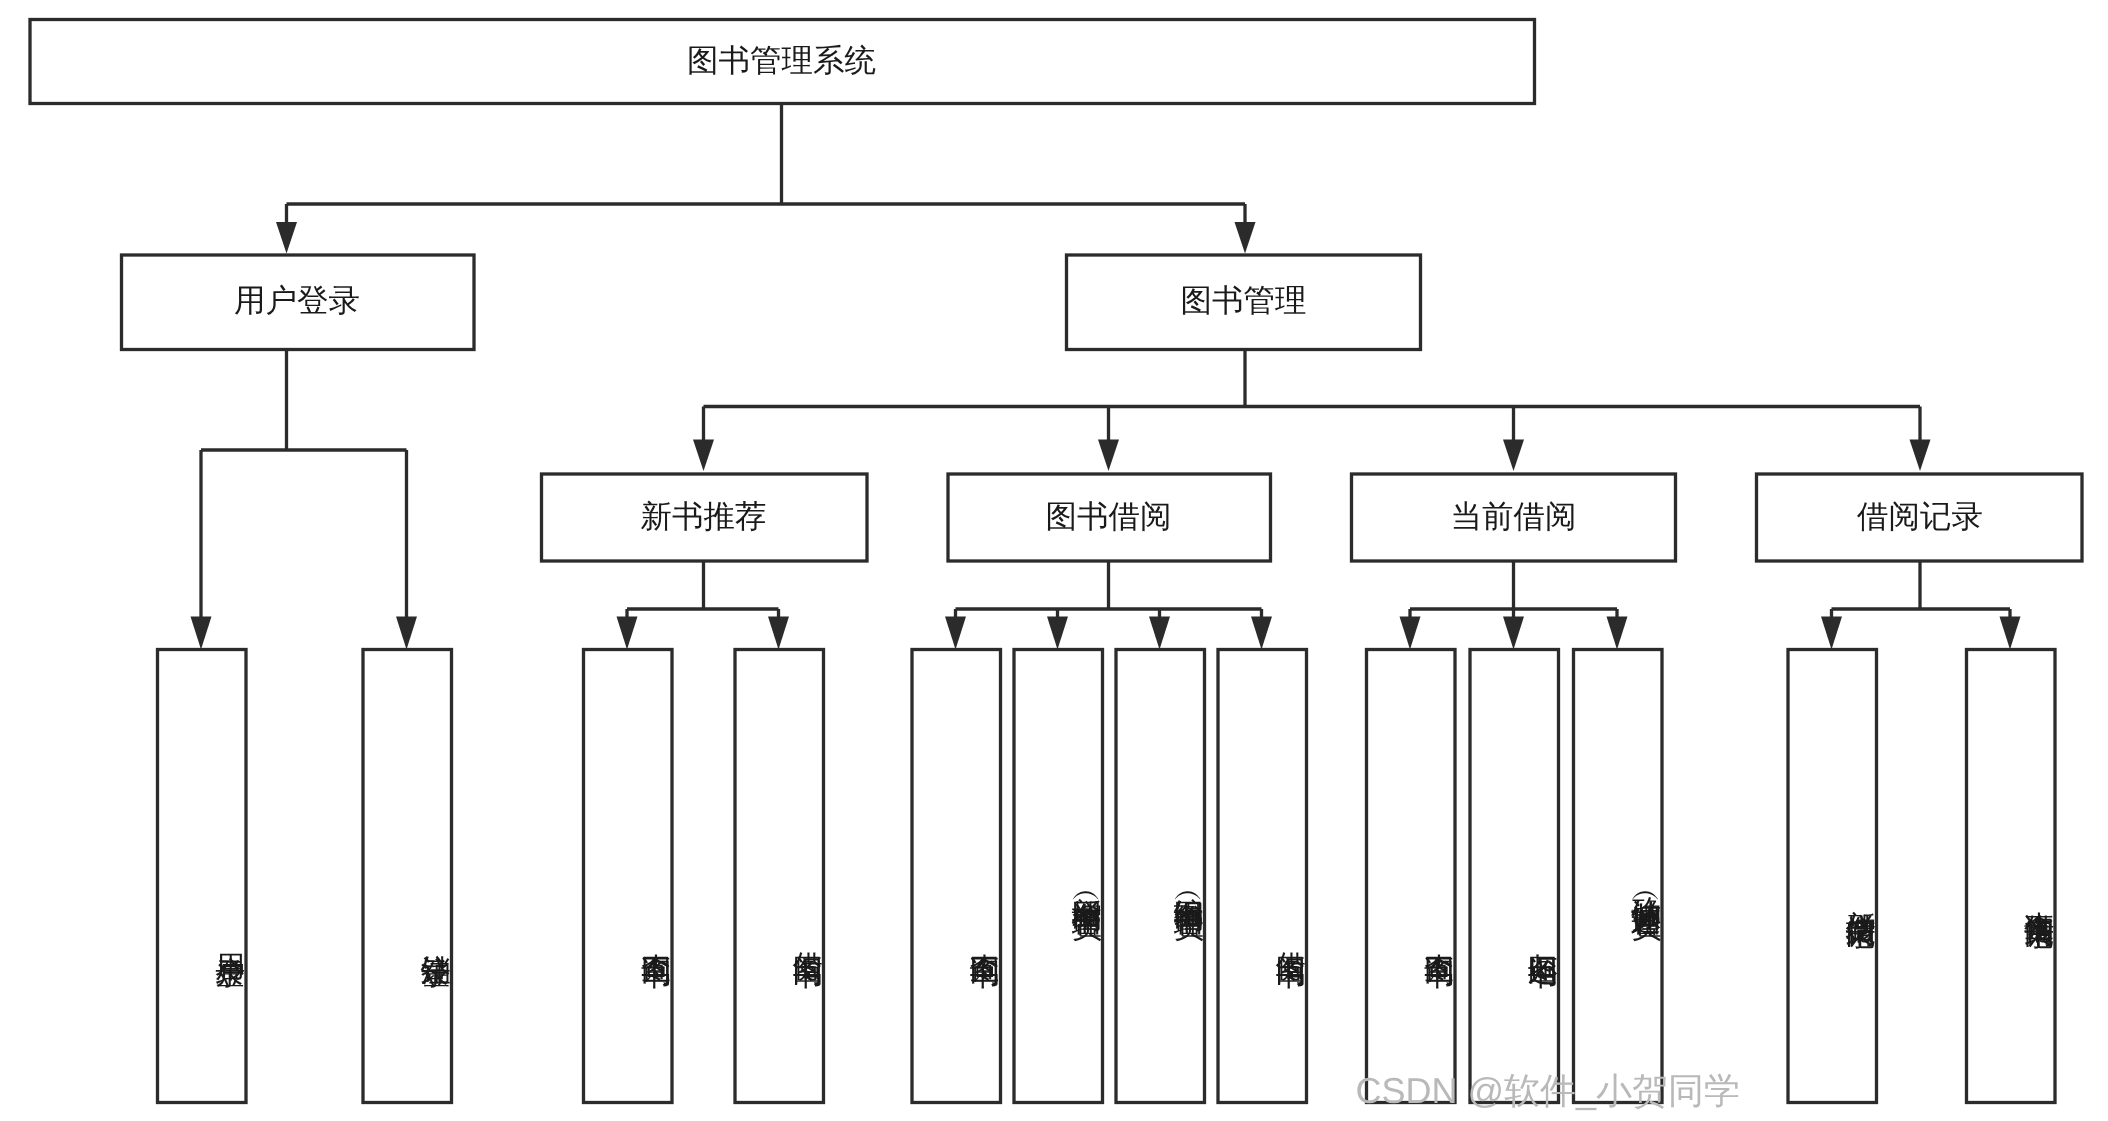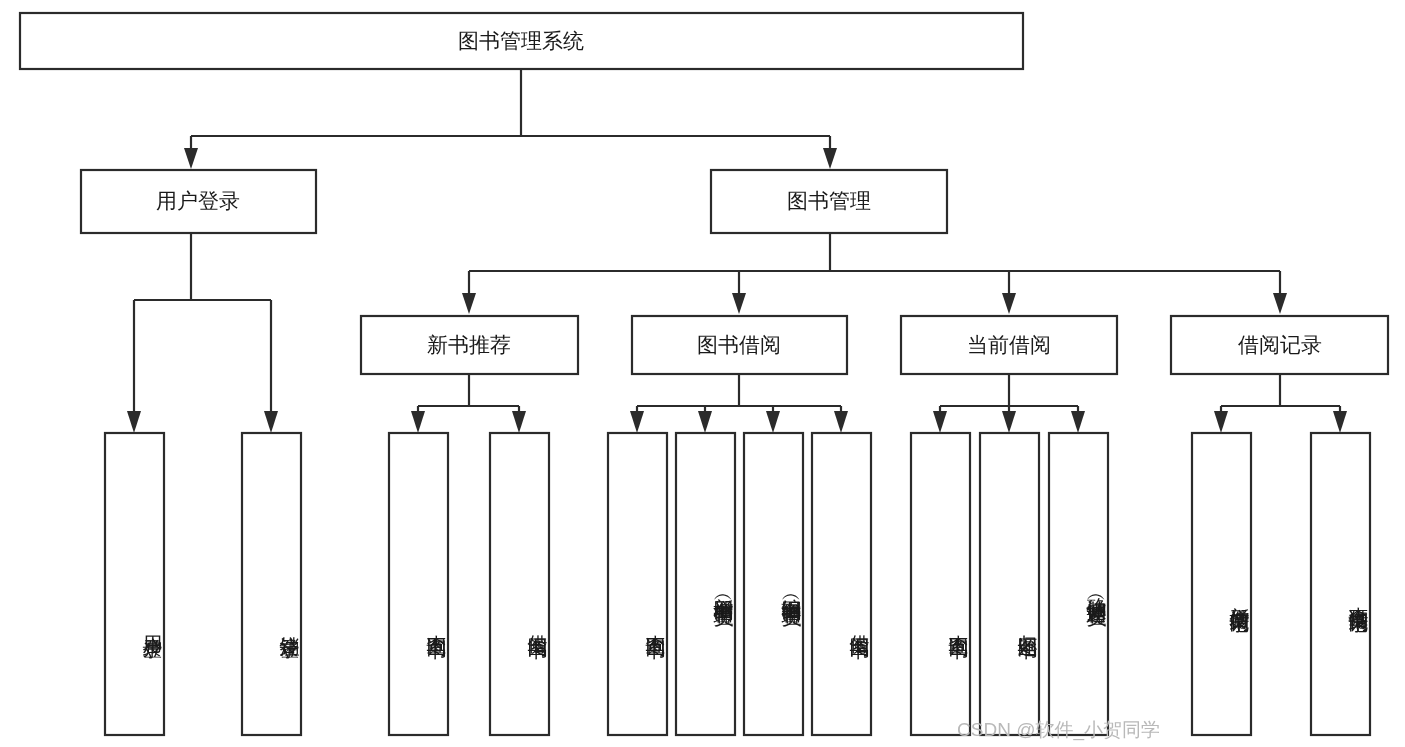--- a/index.html
+++ b/index.html
@@ -60,21 +60,21 @@
     align-items: flex-start;
     justify-content: center;
     white-space: nowrap;
     pointer-events: none;
   }
   .watermark {
     position: absolute;
     right: 10px;
     bottom: 4px;
     font-family: "Liberation Sans", "DejaVu Sans", sans-serif;
-    font-size: 19px;
+    font-size: 24px;
     color: #b9b9b9;
     white-space: nowrap;
   }
 </style>
 </head>
 <body>
 
 <div id="diagram-root">
 
   <svg id="flow" viewBox="0 0 1405 747">

